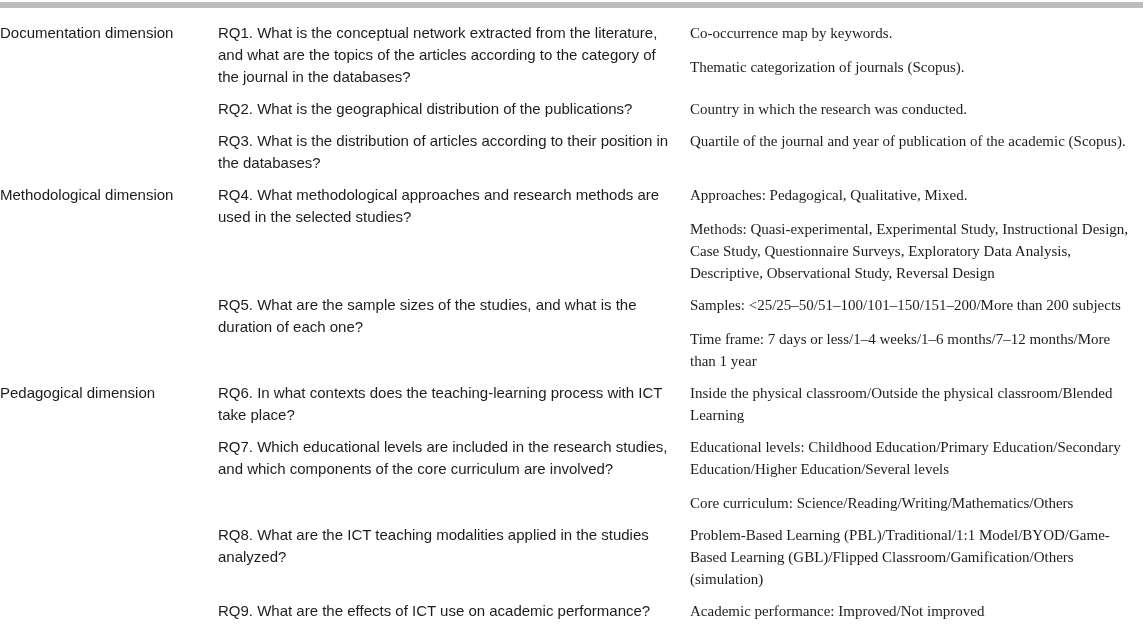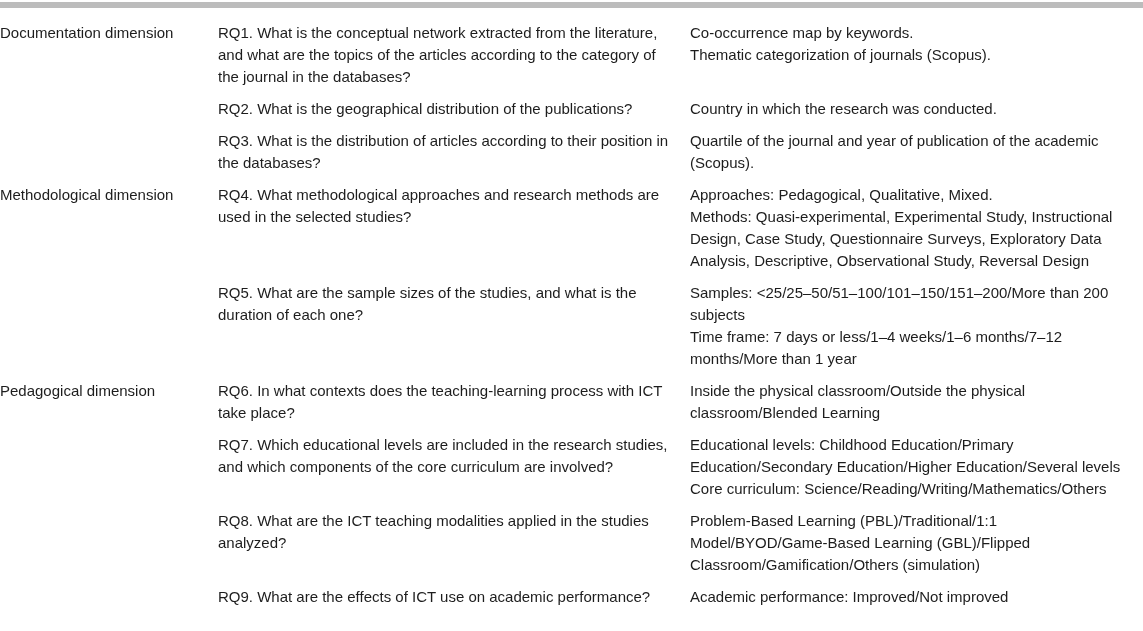--- a/index.html
+++ b/index.html
@@ -59,24 +59,24 @@
     color: #1d1d1d;
     font-weight: normal;
   }
 
   tbody tr.band-start > td { padding-top: 14px; }
   tbody tr > td { padding-bottom: 0; }
   tbody tr.sub-row > td { padding-top: 10px; }
 
   td.col-areas  { padding-left: 0; }
   td.col-rq     { padding-left: 0; }
-  td.col-coding { padding-left: 0; }
+  td.col-coding { padding-left: 0; font-family: Liberation Serif, serif; }
 
   .para { display: block; }
-  .para + .para { margin-top: 0px; }
+  .para + .para { margin-top: 12px; }
 
   .area-label { display: block; }
 </style>
 </head>
 <body>
 
 <div class="table-wrap">
 
   <div class="rule top" style="background: rgb(188, 188, 188);"></div>
 

